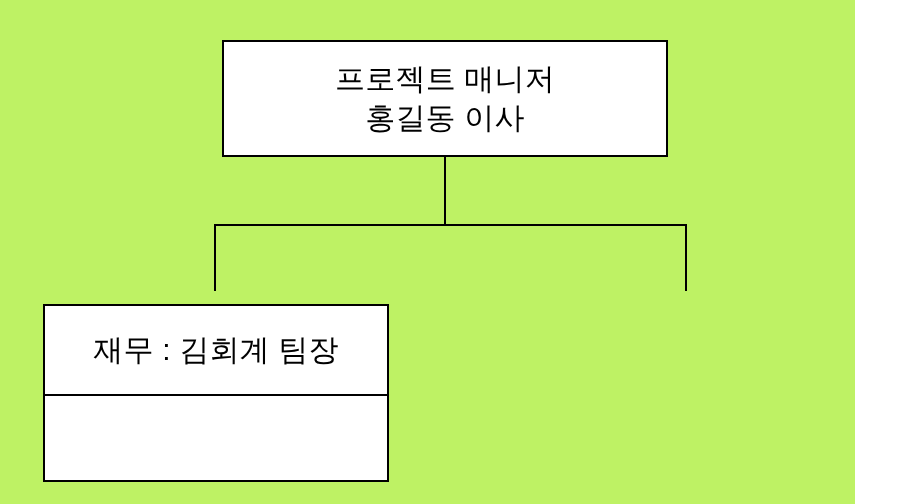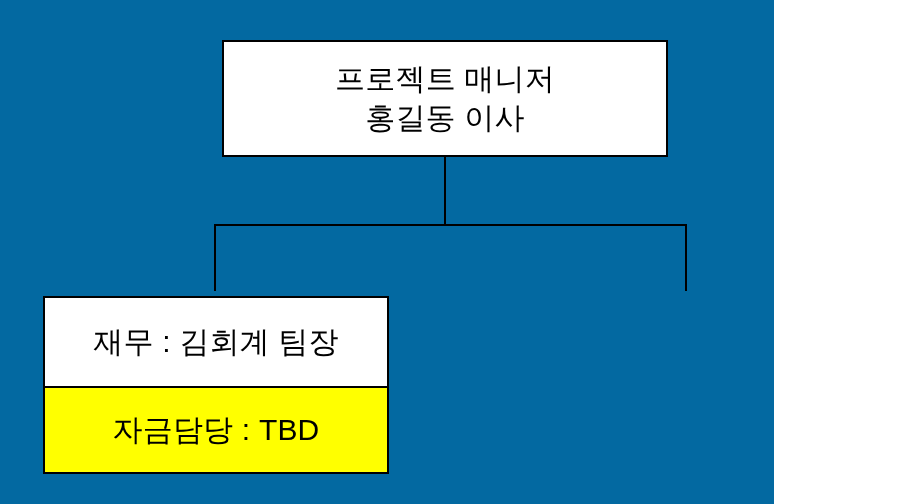--- a/index.html
+++ b/index.html
@@ -2,23 +2,23 @@
 <html><head>
 <meta charset="utf-8">
 <style>
   html, body {
     margin: 0;
     padding: 0;
     background: #ffffff;
   }
   #canvas {
     position: relative;
-    width: 774px;
+    width: 855px;
     height: 504px;
-    background: #0369a1;
+    background: #bef264;
     overflow: hidden;
     font-family: "Liberation Sans", "DejaVu Sans", sans-serif;
   }
 
   
   .node {
     position: absolute;
     box-sizing: border-box;
     border: 2px solid #000000;
     background: #ffffff;
@@ -56,21 +56,21 @@
     width: 100%;
     height: 100%;
     flex-direction: column;
   }
   #node-root .line {
     display: block;
   }
 
   
   .node.child {
-    top: 296px;
+    top: 304px;
     width: 346px;
     height: 178px;
   }
   #node-finance { left: 43px; }
   #node-it      { left: 512px; }
 
   .node.child .cell.role {
     width: 100%;
     height: 90px;
   }
@@ -121,17 +121,16 @@
 
   <div class="node" id="node-root">
     <div class="cell">
       <span class="line">프로젝트 매니저</span>
       <span class="line">홍길동 이사</span>
     </div>
   </div>
 
   <div class="node child" id="node-finance">
     <div class="cell role divided-top">재무 : 김회계 팀장</div>
-    <div class="cell slot highlight">자금담당 : TBD</div>
   </div>
 
 
 </div>
 
 </body></html>

